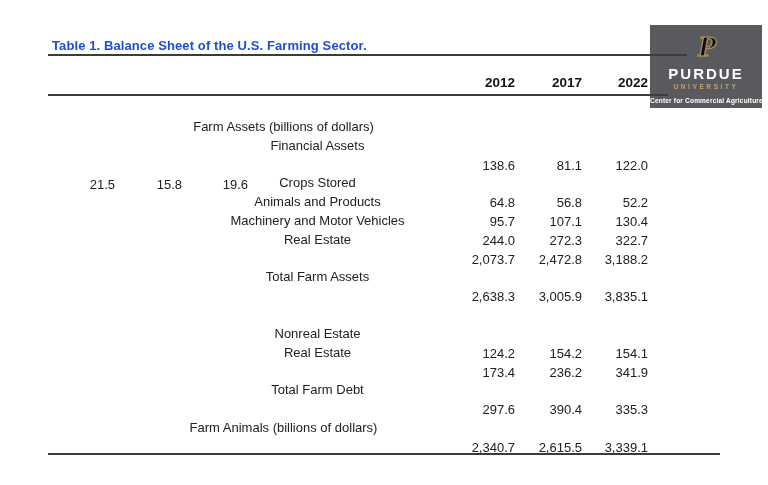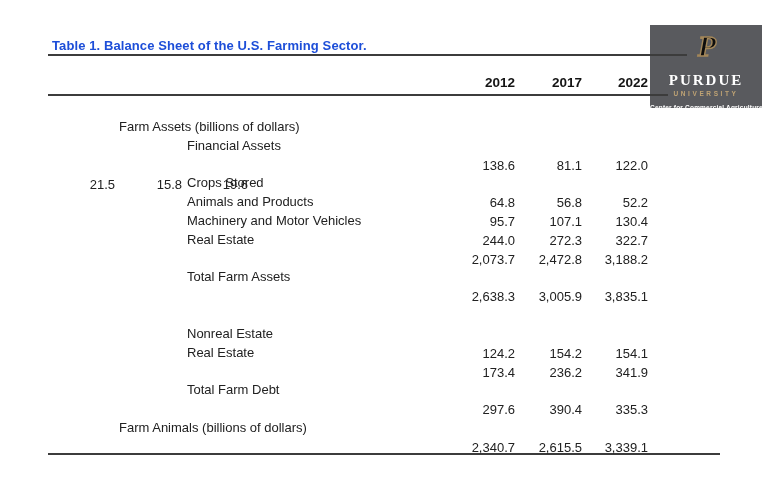--- a/index.html
+++ b/index.html
@@ -28,37 +28,37 @@
     display: flex; font-weight: bold; font-size: 13.5px; color: #141414;
     line-height: 18px; z-index: 2;
   }
   .header-fill { flex: 1; }
   .col-h { width: 67px; text-align: right; }
   .col-h.last { width: 66px; }
 
   .rows { position: absolute; left: 48px; top: 118px; width: 600px; z-index: 2; }
   .trow { display: flex; height: 18.8px; line-height: 18.8px; font-size: 13px; }
   .spacer { height: 18.8px; }
-  .lbl { flex: 1; white-space: nowrap; overflow: hidden; }
+  .lbl { flex: 1; white-space: nowrap; overflow: hidden; text-align: center; }
   .lbl.section { padding-left: 71px; }
   .lbl.item    { padding-left: 139px; }
   .val { width: 67px; text-align: right; margin-top: 20px; }
   .val.last { width: 66px; }
 
   
   .logo { position: absolute; left: 650px; top: 25px; width: 112px; height: 83px; }
   .logo-bg { position: absolute; left: 0; top: 0; width: 112px; height: 83px; z-index: 1; }
   .logo-content {
     position: relative; z-index: 3; width: 112px; height: 83px;
     text-align: center;
   }
   .logo-p-wrap { display: block; height: 34px; padding-top: 5px; }
   .logo-wordmark {
-    display: block; margin-top: 8px;
-    font-family: Liberation Serif, serif; font-weight: bold;
+    display: block; margin-top: 1px;
+    font-family: Liberation Sans, sans-serif; font-weight: bold;
     font-size: 15px; letter-spacing: 2px; color: #ffffff; white-space: nowrap;
   }
   .logo-univ {
     display: block; margin-top: 1px;
     font-size: 6.5px; font-weight: bold; letter-spacing: 2.6px;
     white-space: nowrap;
   }
   .logo-tagline {
     display: block; margin-top: 7px;
     font-size: 6.5px; font-weight: bold; color: #ffffff;

